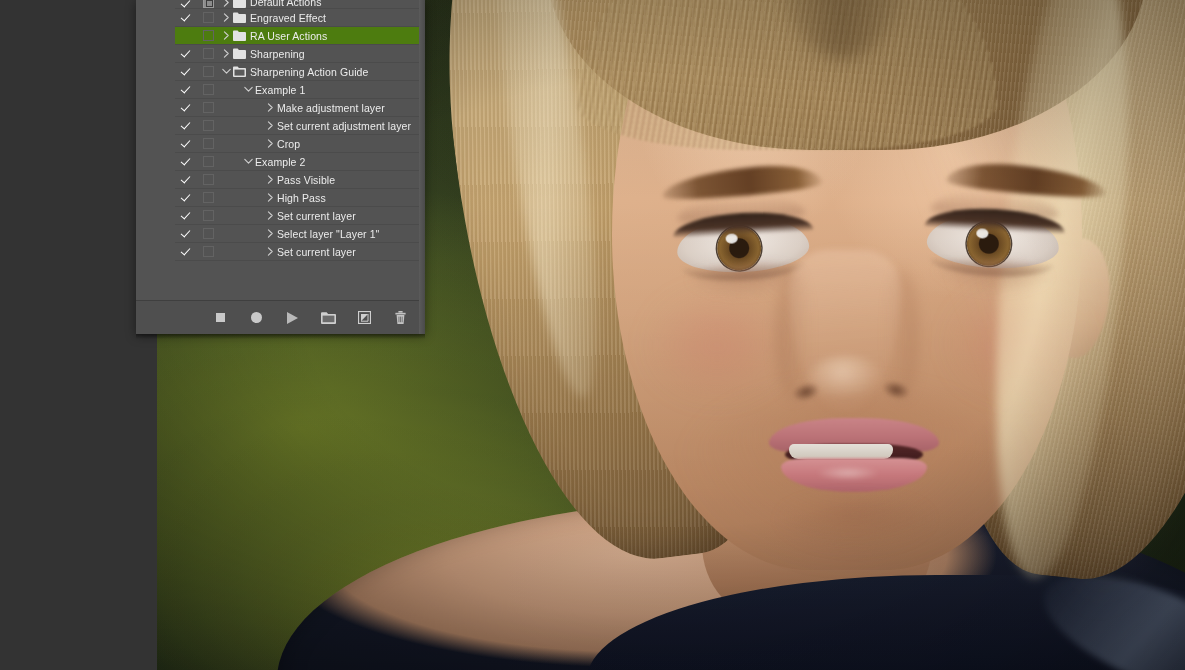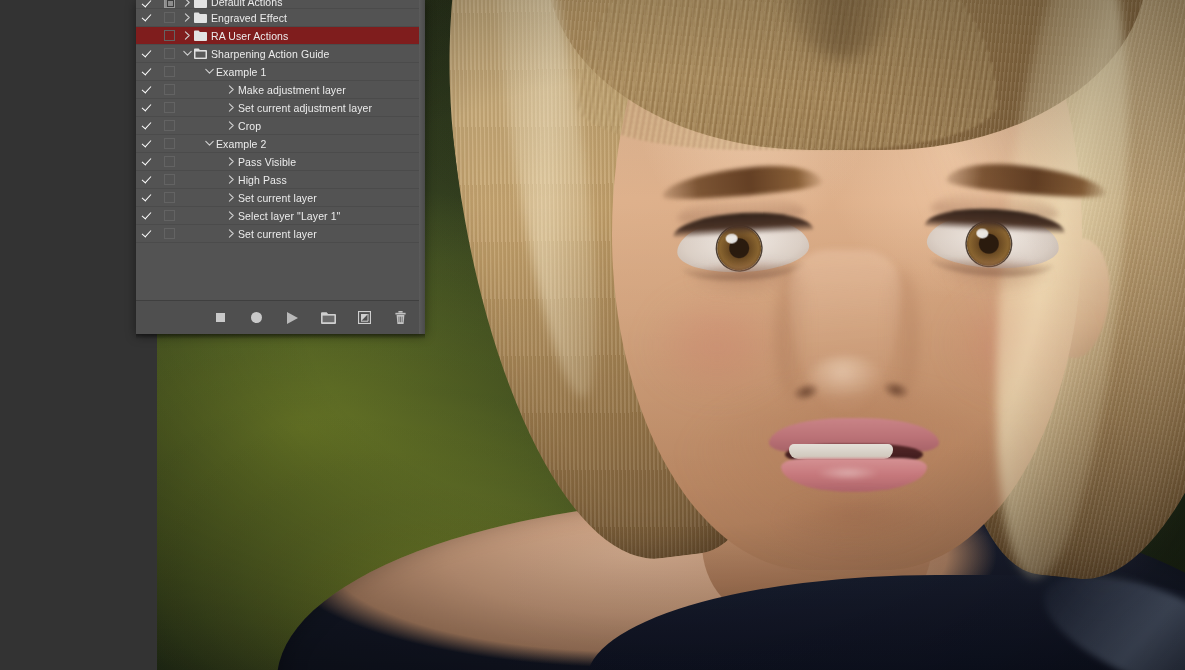--- a/index.html
+++ b/index.html
@@ -365,29 +365,30 @@
     box-shadow: 0 2px 10px rgba(0,0,0,0.45);
     font-size: 10.5px;
     color: #e8e8e8;
     user-select: none;
   }
   #actions-list {
     position: absolute;
     left: 0; top: 0; right: 0;
     height: 301px;
     overflow: hidden;
+    padding-left: 39px;
   }
   .arow {
     position: relative;
     height: 18px;
     display: flex;
     border-bottom: 1px solid #4b4b4b;
     box-sizing: border-box;
   }
-  .arow.selected { background: #7f1d1d; }
+  .arow.selected { background: #4d7c0f; }
   .arow.cut-top { height: 9px; align-items: flex-end; }
 
   .cell-check {
     width: 22px; flex: 0 0 22px;
     display: flex; align-items: center; justify-content: center;
   }
   .ck {
     width: 9px; height: 9px;
     position: relative;
   }
@@ -621,20 +622,41 @@
               <svg width="7" height="9" viewBox="0 0 7 9">
                 <path d="M1.4 0.8 L5.2 4.5 L1.4 8.2" fill="none" stroke="#cfcfcf" stroke-width="1.1" stroke-linecap="round" stroke-linejoin="round"></path>
               </svg>
             </span>
             <span class="folder-ic">
               <svg width="13" height="11" viewBox="0 0 13 11">
                 <path d="M0 1.4 A0.9 0.9 0 0 1 0.9 0.5 L4.6 0.5 L5.9 2.1 L12.1 2.1 A0.9 0.9 0 0 1 13 3 L13 10.1 A0.9 0.9 0 0 1 12.1 11 L0.9 11 A0.9 0.9 0 0 1 0 10.1 Z" fill="#e2e2e2"></path>
               </svg>
             </span>
             <span class="lbl">RA User Actions</span>
+          </div>
+        </div>
+        <div class="arow">
+          <div class="cell-check">
+            <span class="ck on"></span>
+          </div>
+          <div class="cell-dlg">
+            <span class="dbox"></span>
+          </div>
+          <div class="cell-body ind-0">
+            <span class="tw">
+              <svg width="7" height="9" viewBox="0 0 7 9">
+                <path d="M1.4 0.8 L5.2 4.5 L1.4 8.2" fill="none" stroke="#cfcfcf" stroke-width="1.1" stroke-linecap="round" stroke-linejoin="round"></path>
+              </svg>
+            </span>
+            <span class="folder-ic">
+              <svg width="13" height="11" viewBox="0 0 13 11">
+                <path d="M0 1.4 A0.9 0.9 0 0 1 0.9 0.5 L4.6 0.5 L5.9 2.1 L12.1 2.1 A0.9 0.9 0 0 1 13 3 L13 10.1 A0.9 0.9 0 0 1 12.1 11 L0.9 11 A0.9 0.9 0 0 1 0 10.1 Z" fill="#e2e2e2"></path>
+              </svg>
+            </span>
+            <span class="lbl">Sharpening</span>
           </div>
         </div>
         <div class="arow">
           <div class="cell-check">
             <span class="ck on"></span>
           </div>
           <div class="cell-dlg">
             <span class="dbox"></span>
           </div>
           <div class="cell-body ind-0">

